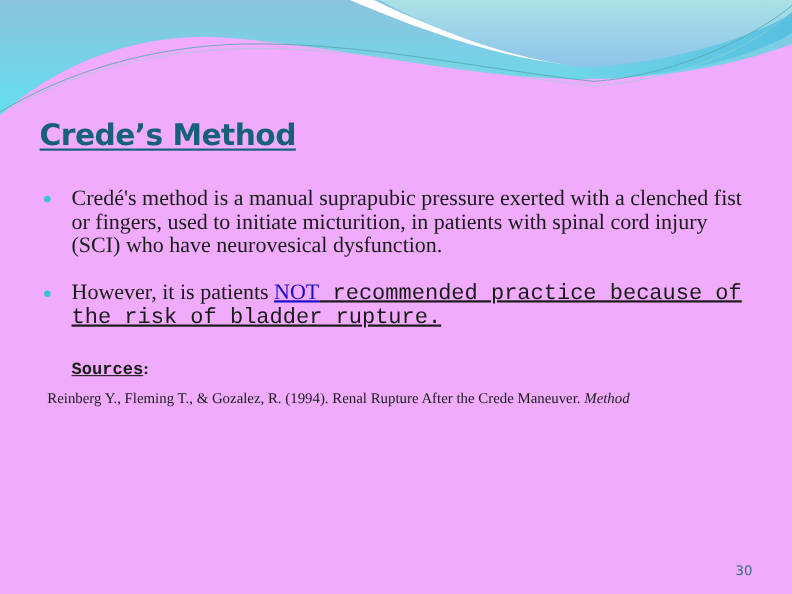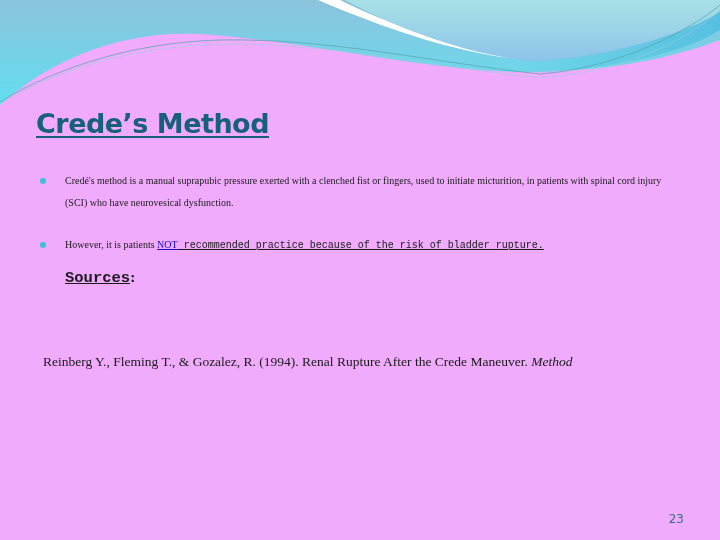--- a/index.html
+++ b/index.html
@@ -43,21 +43,21 @@
       position: absolute;
       left: 36px;
       top: 170px;
       width: 640px;
       font-family: "Liberation Serif", "DejaVu Serif", serif;
       color: #1a1a1a;
     }
     .bullet {
       position: relative;
       padding-left: 29px;
-      font-size: 10px;
+      font-size: 20px;
       line-height: 21.5px;
     }
     .bullet-dot {
       position: absolute;
       left: 4px;
       top: 8px;
       width: 6px;
       height: 6px;
       border-radius: 50%;
       background: #3cc0d8;
@@ -65,21 +65,21 @@
     .bullet + .bullet {
       margin-top: 21px;
     }
     .u { text-decoration: underline; font-family: Liberation Mono, monospace; }
     .link {
       color: #1a0dcc;
       text-decoration: underline;
       text-align: right;
     }
     .sources-label {
-      margin-top: 11px;
+      margin-top: 26px;
       padding-left: 29px;
       font-size: 15.5px;
       font-weight: bold;
     }
     .refs {
       position: absolute;
       left: 43px;
       top: 353px;
       width: 640px;
       font-family: "Liberation Serif", "DejaVu Serif", serif;
@@ -151,14 +151,14 @@
 
     <div class="sources-label"><span class="u">Sources</span><span>:</span></div>
   </div>
 
   <div class="refs">
     <div class="ref">
       <span>Reinberg Y., Fleming T., &amp; Gozalez, R. (1994). Renal Rupture After the Crede Maneuver. </span><i>Method</i>
     </div>
   </div>
 
-  <div class="page-num">23</div>
+  <div class="page-num">30</div>
 </div>
 
 </body></html>

